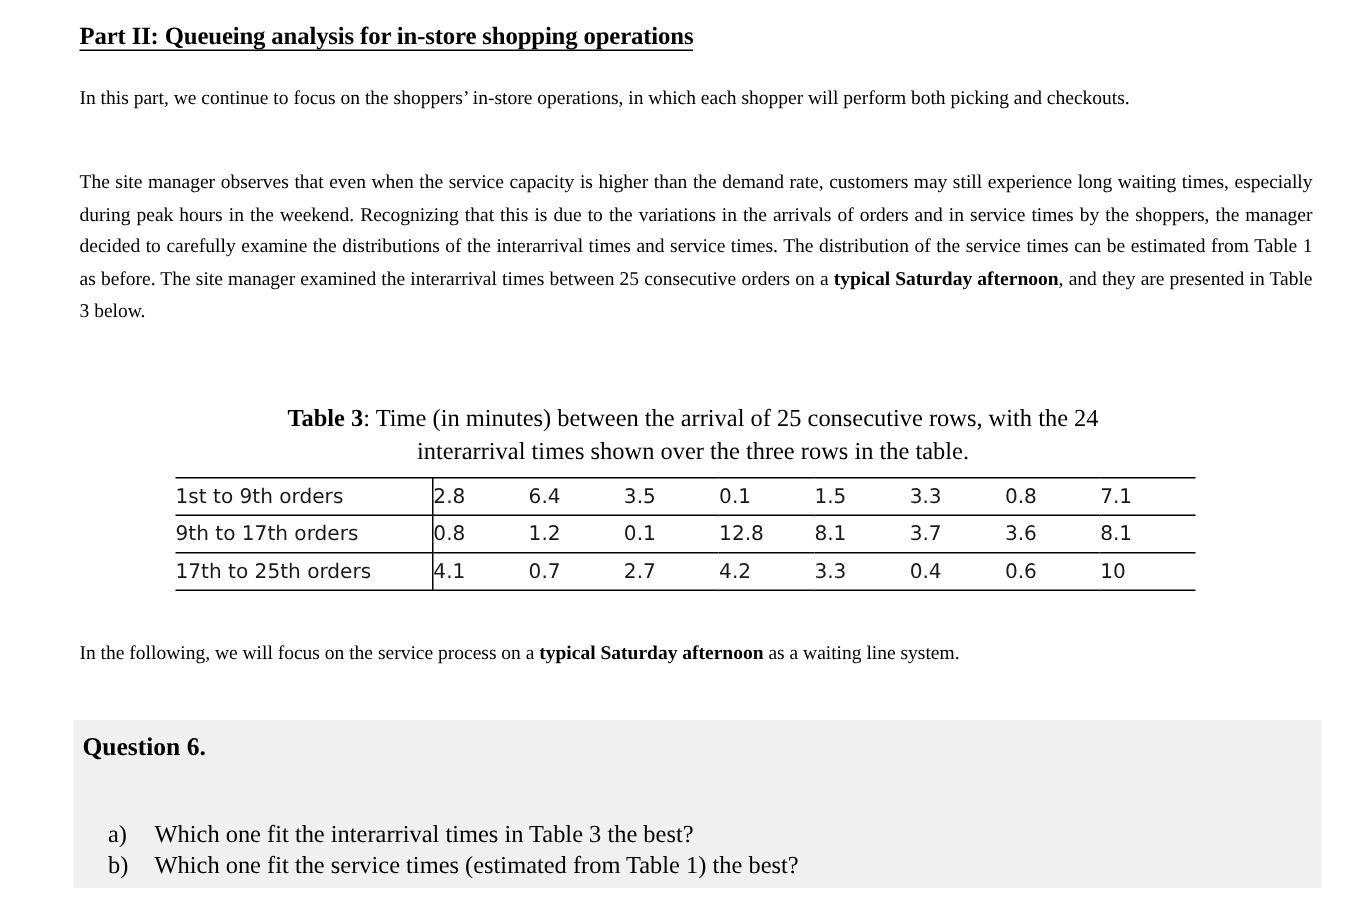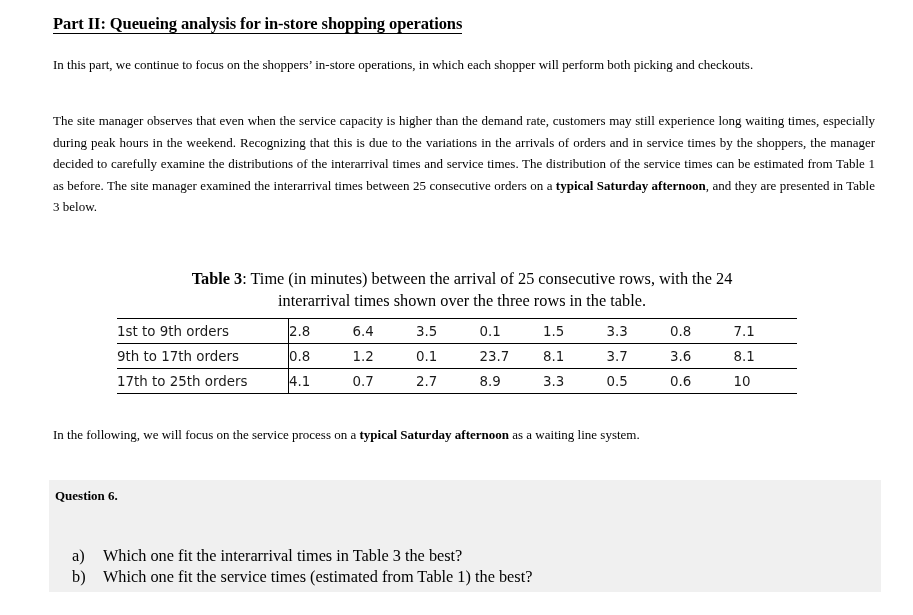--- a/index.html
+++ b/index.html
@@ -109,21 +109,21 @@
     left: 49px;
     top: 480px;
     width: 832px;
     height: 112px;
     background: #f0f0f0;
   }
   .q-title {
     position: absolute;
     left: 55px;
     top: 488px;
-    font-size: 13px;
+    font-size: 17px;
     font-weight: bold;
   }
   .q-intro {
     position: absolute;
     left: 55px;
     top: 518px;
     font-size: 16.3px;
     line-height: 21.5px;
     white-space: nowrap;
   }
@@ -169,34 +169,34 @@
           <td class="num">1.5</td>
           <td class="num">3.3</td>
           <td class="num">0.8</td>
           <td class="num">7.1</td>
         </tr>
         <tr>
           <td class="row-label">9th to 17th orders</td>
           <td class="num">0.8</td>
           <td class="num">1.2</td>
           <td class="num">0.1</td>
-          <td class="num">23.7</td>
+          <td class="num">12.8</td>
           <td class="num">8.1</td>
           <td class="num">3.7</td>
           <td class="num">3.6</td>
           <td class="num">8.1</td>
         </tr>
         <tr>
           <td class="row-label">17th to 25th orders</td>
           <td class="num">4.1</td>
           <td class="num">0.7</td>
           <td class="num">2.7</td>
-          <td class="num">8.9</td>
+          <td class="num">4.2</td>
           <td class="num">3.3</td>
-          <td class="num">0.5</td>
+          <td class="num">0.4</td>
           <td class="num">0.6</td>
           <td class="num">10</td>
         </tr>
       </tbody>
     </table>
   </div>
 
   <div class="para" id="para3"><span>In the following, we will focus on the service process on a </span><span class="b">typical Saturday afternoon</span><span> as a waiting line system.</span></div>
 
   <div class="qbox" style="background: rgb(240, 240, 240);"></div>

